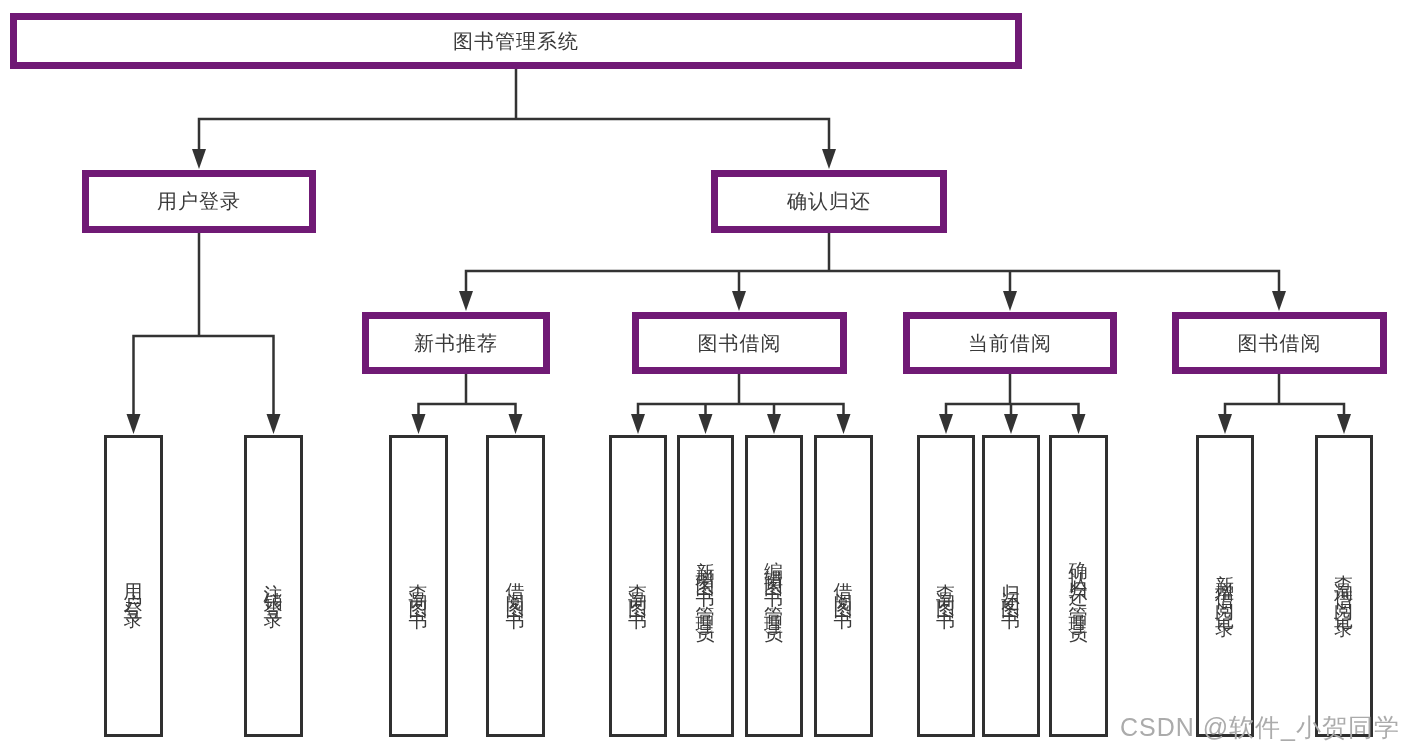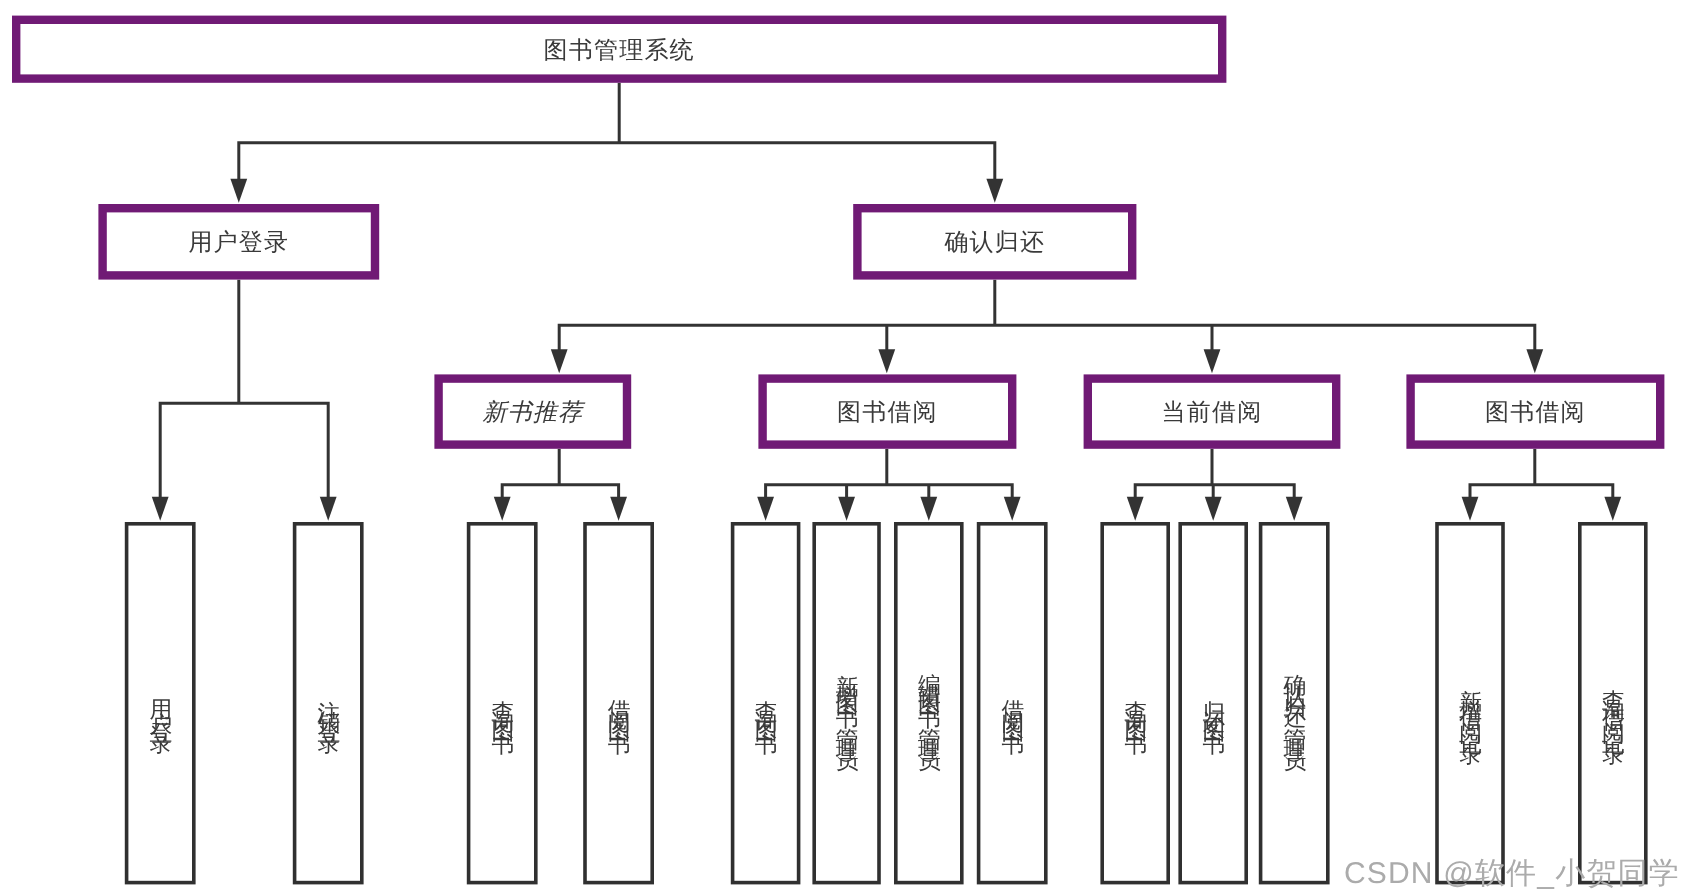--- a/index.html
+++ b/index.html
@@ -61,21 +61,21 @@
       <polygon points="1218,414 1232,414 1225,434"></polygon>
       <polygon points="1337,414 1351,414 1344,434"></polygon>
     </g>
   </svg>
 
   <div class="node" style="left:10px;top:13px;width:1012px;height:56px;">图书管理系统</div>
 
   <div class="node" style="left:82px;top:170px;width:234px;height:63px;">用户登录</div>
   <div class="node" style="left:711px;top:170px;width:236px;height:63px;">确认归还</div>
 
-  <div class="node" style="left:362px;top:312px;width:164px;height:62px;font-style:italic;">新书推荐</div>
+  <div class="node" style="left:362px;top:312px;width:188px;height:62px;">新书推荐</div>
   <div class="node" style="left:632px;top:312px;width:215px;height:62px;">图书借阅</div>
   <div class="node" style="left:903px;top:312px;width:214px;height:62px;">当前借阅</div>
   <div class="node" style="left:1172px;top:312px;width:215px;height:62px;">图书借阅</div>
 
   <div class="vnode" style="left:104px;top:435px;width:59px;height:302px;">用户登录</div>
   <div class="vnode" style="left:244px;top:435px;width:59px;height:302px;">注销登录</div>
 
   <div class="vnode" style="left:389px;top:435px;width:59px;height:302px;">查询图书</div>
   <div class="vnode" style="left:486px;top:435px;width:59px;height:302px;">借阅图书</div>
 

